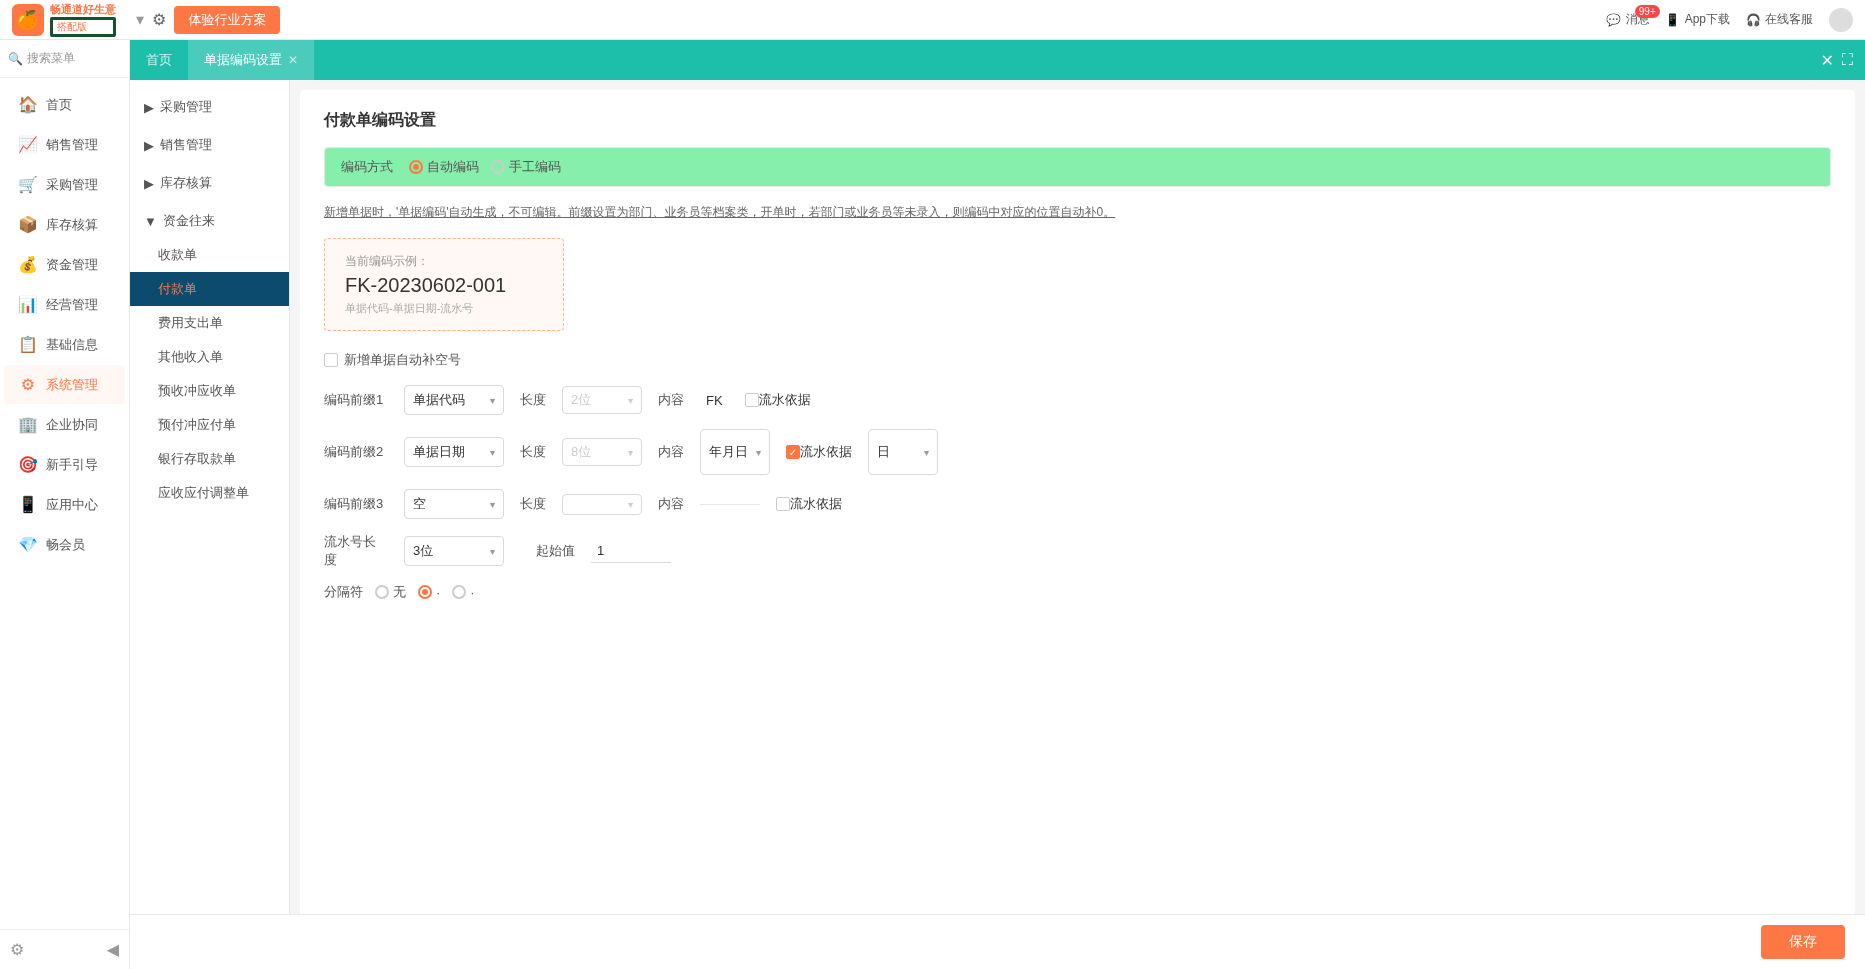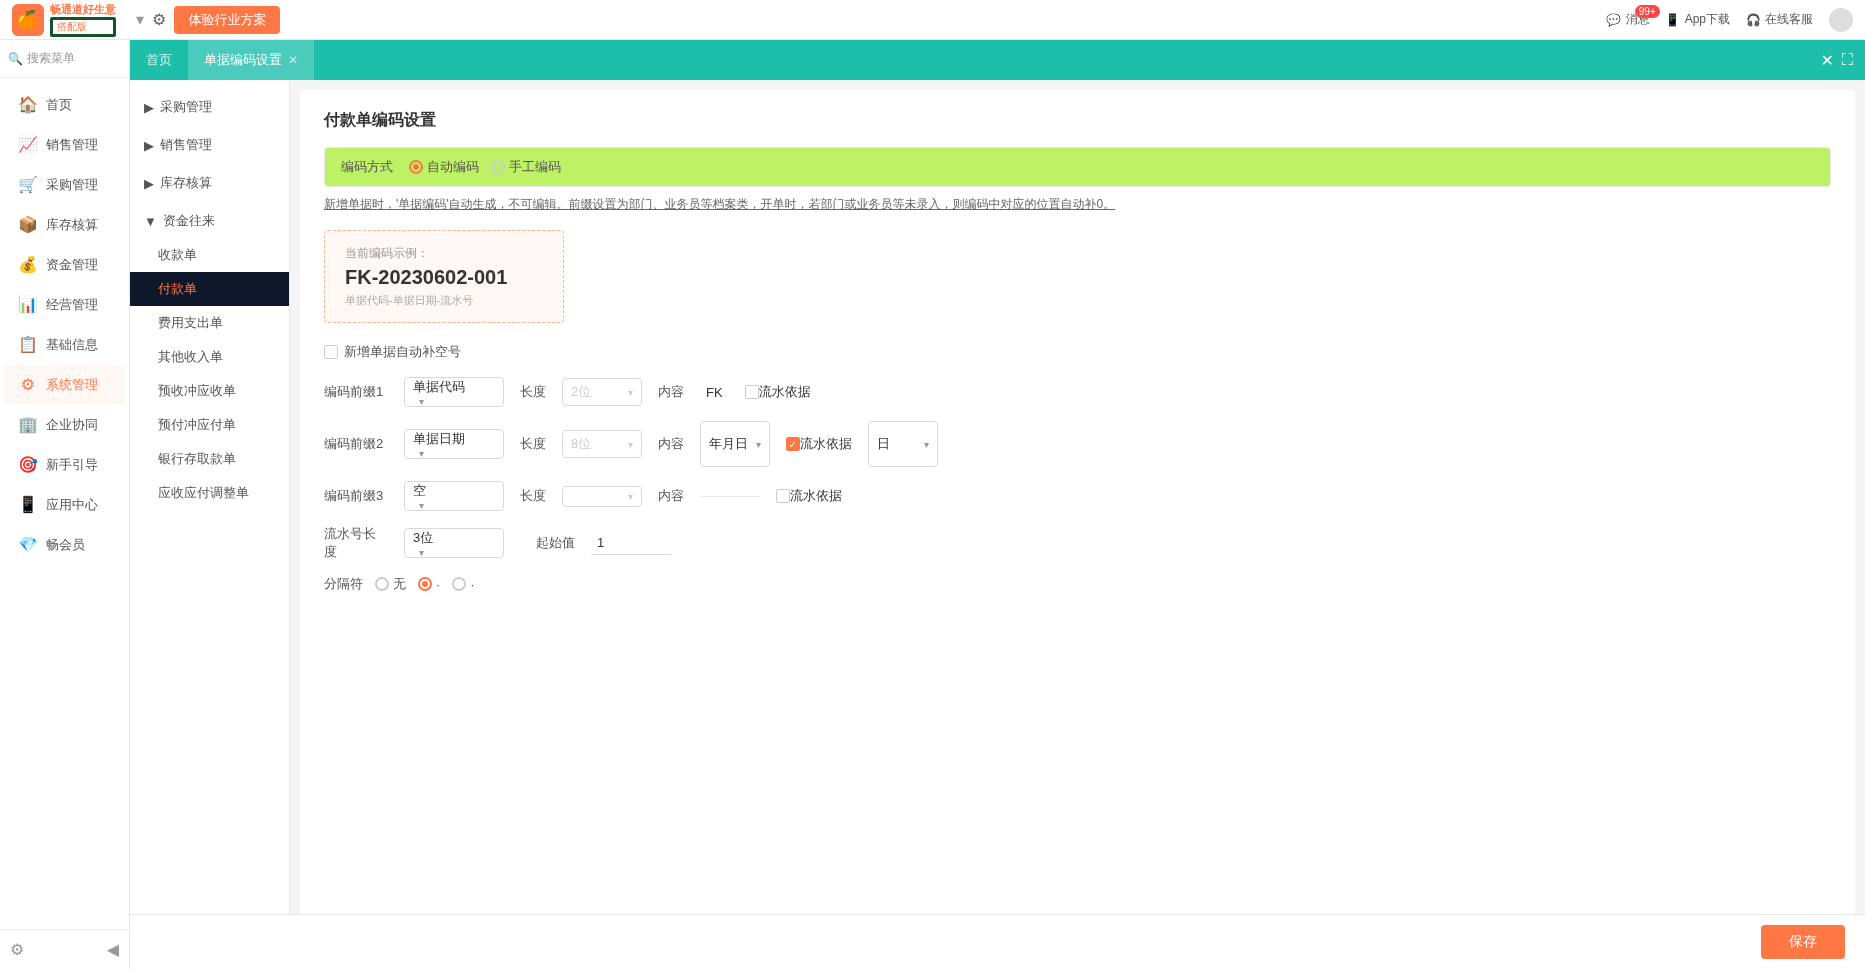--- a/index.html
+++ b/index.html
@@ -134,48 +134,48 @@
       font-size: 13px;
       color: #555;
       cursor: pointer;
     }
     .sub-menu-item {
       padding: 8px 14px 8px 28px;
       font-size: 13px;
       color: #555;
       cursor: pointer;
     }
-    .sub-menu-item.active { color: #ff7744; background: #0f172a; }
+    .sub-menu-item.active { color: #ff7744; background: #0c4a6e; }
 
     
     .main-panel {
       flex: 1;
       padding: 20px 24px;
       background: #fff;
       margin: 10px;
       border-radius: 4px;
     }
 
     .page-title {
       font-size: 16px;
       font-weight: bold;
       color: #333;
       margin-bottom: 16px;
     }
 
     
     .encoding-method {
-      background: #bef264;
+      background: #86efac;
       border: 1px solid #e8e8e8;
       border-radius: 4px;
       padding: 10px 16px;
       display: flex;
       align-items: center;
       gap: 16px;
-      margin-bottom: 8px;
+      margin-bottom: 16px;
     }
     .encoding-label { font-size: 13px; color: #555; }
     .radio-group { display: flex; align-items: center; gap: 12px; }
     .radio-item { display: flex; align-items: center; gap: 4px; cursor: pointer; font-size: 13px; color: #555; }
     .radio-circle {
       width: 14px; height: 14px;
       border-radius: 50%;
       border: 2px solid #ccc;
       display: inline-flex;
       align-items: center;
@@ -202,21 +202,21 @@
     .code-preview {
       background: #fff8f5;
       border: 1px dashed #ffb38a;
       border-radius: 4px;
       padding: 14px 20px;
       display: inline-block;
       margin-bottom: 20px;
       min-width: 240px;
     }
     .code-preview-label { font-size: 12px; color: #999; margin-bottom: 4px; }
-    .code-preview-value { font-size: 20px; font-weight: bold; color: #333; margin-bottom: 4px; }
+    .code-preview-value { font-size: 20px; font-weight: normal; color: #333; margin-bottom: 4px; }
     .code-preview-desc { font-size: 11px; color: #aaa; }
 
     
     .checkbox-row { display: flex; align-items: center; gap: 6px; margin-bottom: 16px; cursor: pointer; }
     .checkbox-box {
       width: 14px; height: 14px;
       border: 1px solid #ccc;
       border-radius: 2px;
       display: inline-block;
     }
@@ -233,24 +233,23 @@
     .form-select {
       height: 30px;
       border: 1px solid #d9d9d9;
       border-radius: 4px;
       padding: 0 8px;
       font-size: 13px;
       color: #333;
       background: #fff;
       cursor: pointer;
       display: flex;
-      align-items: flex-start;
+      align-items: center;
       justify-content: space-between;
       min-width: 100px;
-      flex-direction: column;
     }
     .form-select .arrow { font-size: 10px; color: #999; margin-left: 6px; }
     .form-length-label { font-size: 13px; color: #555; }
     .form-content-label { font-size: 13px; color: #555; }
     .form-content-value { font-size: 13px; color: #333; padding: 0 6px; }
     .form-checkbox { display: flex; align-items: center; cursor: pointer; }
     .form-checkbox-box { width: 14px; height: 14px; border: 1px solid #ccc; border-radius: 2px; }
     .form-checkbox-box.checked { background: #ff7744; border-color: #ff7744; display: flex; align-items: center; justify-content: center; color: white; font-size: 10px; }
     .form-input-underline {
       border: none;

